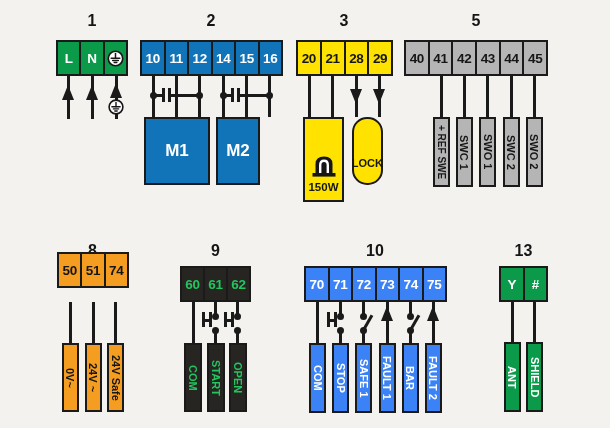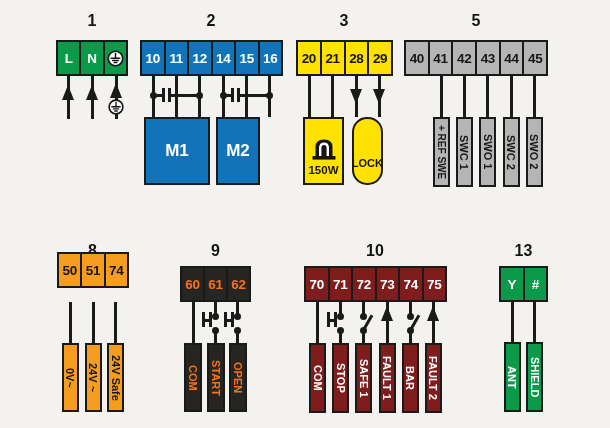--- a/index.html
+++ b/index.html
@@ -8,22 +8,22 @@
   .glabel{position:absolute;transform:translateX(-50%);font-size:16px;font-weight:bold;color:#151515;}
   .block{position:absolute;display:flex;border:2px solid #1a1a1a;box-sizing:border-box;}
   .cell{flex:1;display:flex;align-items:center;justify-content:center;
         font-weight:bold;font-size:13.5px;letter-spacing:-0.3px;}
   .cell + .cell{border-left:2px solid #1a1a1a;}
   .c-green{background:#0a9a4a;color:#fff;}
   .c-blue{background:#1173b8;color:#fff;}
   .c-yellow{background:#ffe200;color:#161616;}
   .c-gray{background:#b5b5b5;color:#161616;}
   .c-orange{background:#f59d20;color:#161616;}
-  .c-black{background:#262522;color:#f97316;}
-  .c-red{background:#7f1d1d;color:#fff;}
+  .c-black{background:#262522;color:#22c55e;}
+  .c-red{background:#3b82f6;color:#fff;}
   .wire{position:absolute;width:3px;background:#1a1a1a;}
   .hwire{position:absolute;height:3px;background:#1a1a1a;}
   .dot{position:absolute;width:7px;height:7px;border-radius:50%;background:#1a1a1a;}
   .plate{position:absolute;width:3px;height:14px;background:#1a1a1a;}
   .arrow-up{position:absolute;width:0;height:0;border-left:6.5px solid transparent;
             border-right:6.5px solid transparent;border-bottom:15px solid #1a1a1a;}
   .arrow-down{position:absolute;width:0;height:0;border-left:6.5px solid transparent;
             border-right:6.5px solid transparent;border-top:15px solid #1a1a1a;}
   .pbar{position:absolute;width:3px;height:15px;background:#1a1a1a;}
   .pstem{position:absolute;width:7px;height:3px;background:#1a1a1a;}
@@ -133,21 +133,21 @@
       <div class="cell">21</div>
       <div class="cell">28</div>
       <div class="cell">29</div>
     </div>
     <div class="wire" style="left:308.1px;top:76px;height:41px;"></div>
     <div class="wire" style="left:331.4px;top:76px;height:41px;"></div>
     <div class="wire" style="left:354.6px;top:76px;height:41px;"></div>
     <div class="wire" style="left:377.9px;top:76px;height:41px;"></div>
     <div class="arrow-down" style="left:349.6px;top:89px;"></div>
     <div class="arrow-down" style="left:372.9px;top:89px;"></div>
-    <div class="lampbox c-yellow" style="left:303px;top:117px;width:41px;height:68px;">
+    <div class="lampbox c-yellow" style="left:303px;top:117px;width:41px;height:85px;">
       <svg width="26" height="26" viewBox="0 0 26 26">
         <rect x="1.5" y="21" width="23" height="3.6" fill="#161616"></rect>
         <path d="M4.5,21 L4.5,12 Q4.5,4.5 13,4.5 Q21.5,4.5 21.5,12 L21.5,21 Z" fill="#161616"></path>
         <path d="M9.2,21 L9.2,13 Q9.2,8.8 13,8.8 Q16.8,8.8 16.8,13 L16.8,21" fill="none" stroke="#fff" stroke-width="2.4"></path>
       </svg>
       <span>150W</span>
     </div>
     <div class="lockbox c-yellow" style="left:351.5px;top:117px;width:31.5px;height:68px;border-radius:15px;">
       <span>LOCK</span>
     </div>

